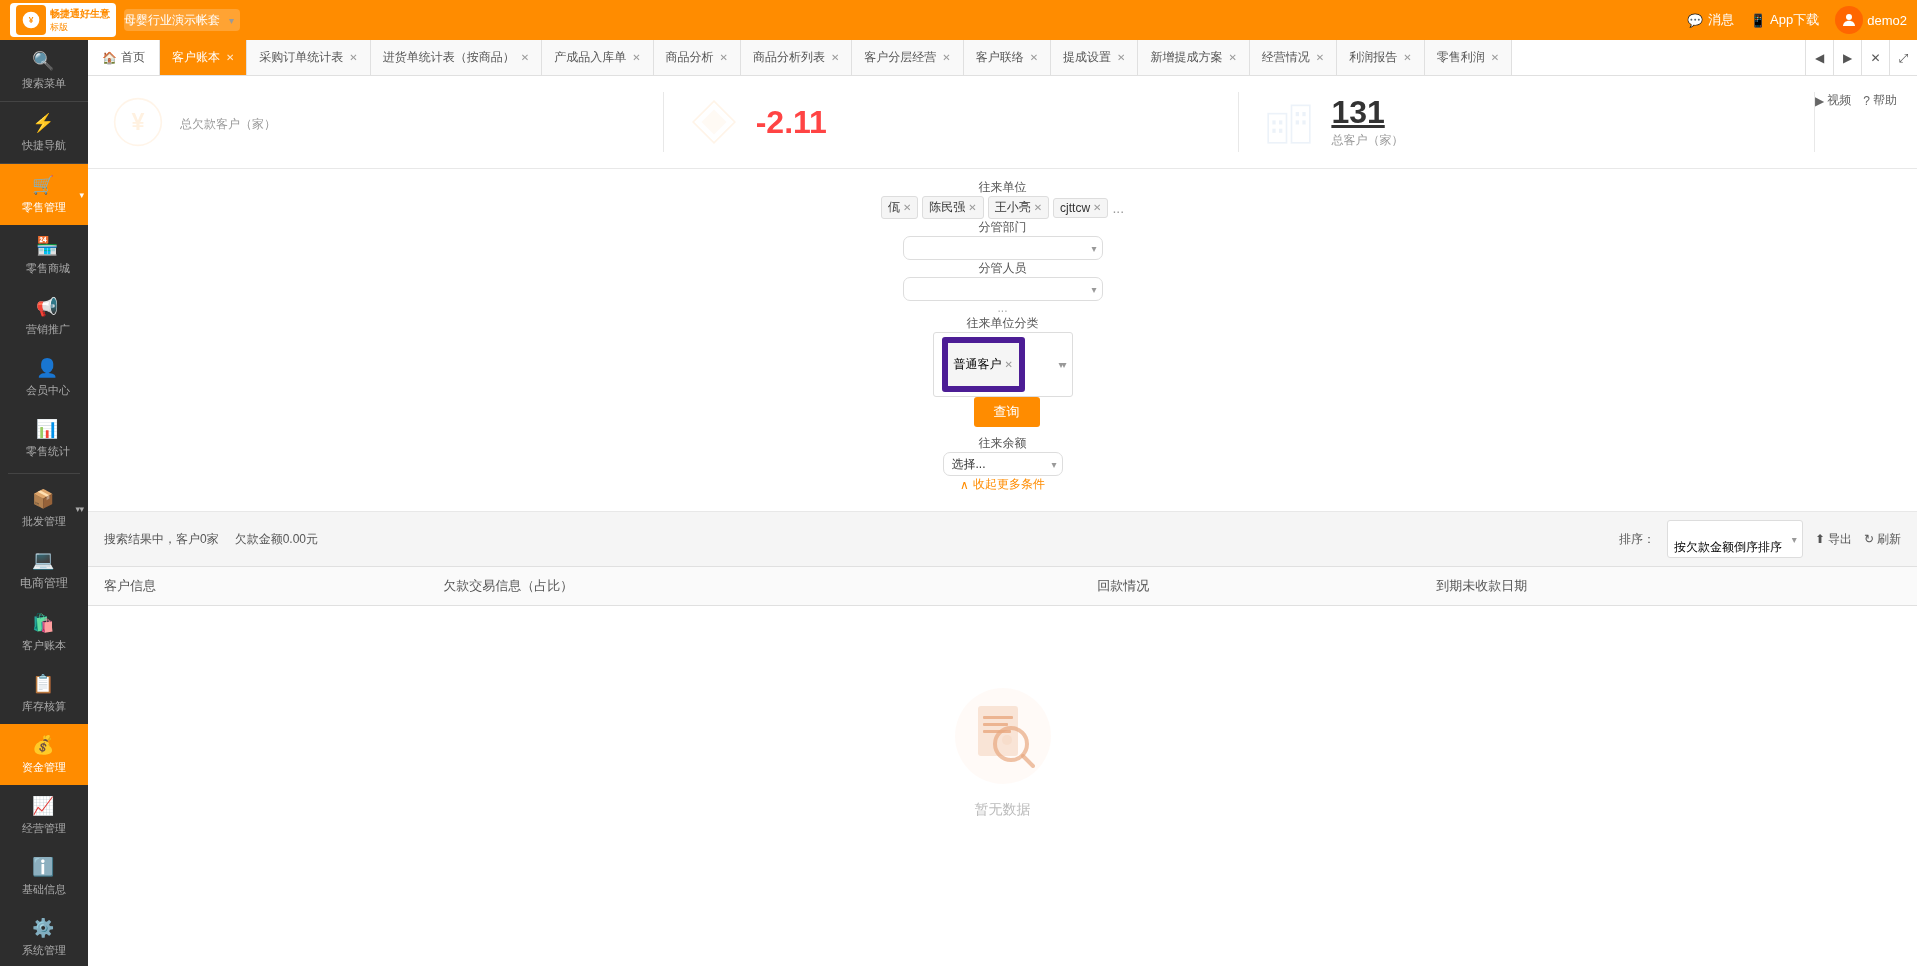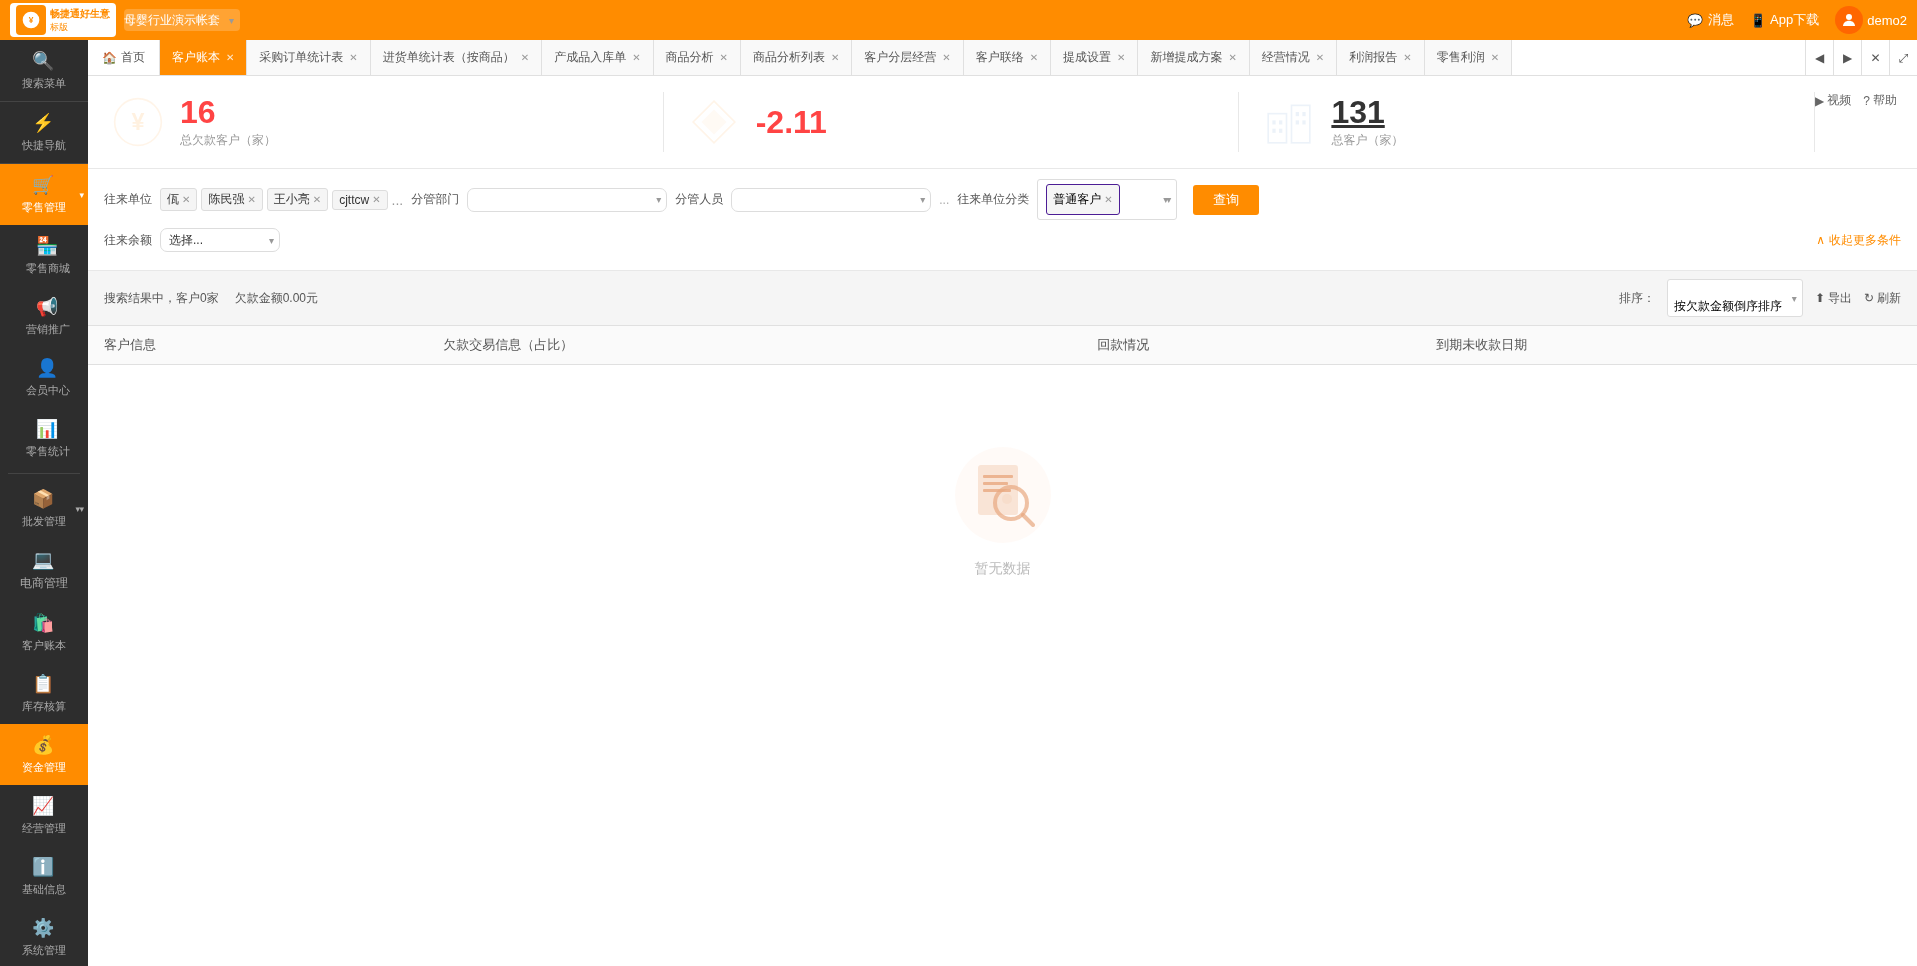--- a/index.html
+++ b/index.html
@@ -40,21 +40,21 @@
     .stat-content { flex: 1; }
     .stat-value { font-size: 32px; font-weight: bold; color: #ff4444; line-height: 1; }
     .stat-value.red { color: #ff4444; }
     .stat-value.dark { color: #333; font-weight: 700; text-decoration: underline; }
     .stat-label { font-size: 12px; color: #999; margin-top: 4px; }
     .stat-actions { margin-left: auto; display: flex; gap: 12px; align-items: flex-start; font-size: 12px; color: #666; }
     .stat-action-link { display: flex; align-items: center; gap: 3px; cursor: pointer; color: #666; }
 
     
     .filter-area { background: #fff; padding: 10px 16px; border-bottom: 1px solid #e8e8e8; flex-shrink: 0; }
-    .filter-row { display: flex; align-items: center; gap: 8px; margin-bottom: 8px; flex-wrap: wrap; }
+    .filter-row { display: flex; align-items: center; gap: 0; margin-bottom: 8px; flex-wrap: wrap; flex-direction: column; }
     .filter-label { font-size: 12px; color: #555; white-space: nowrap; }
     .filter-tags { display: flex; align-items: center; gap: 4px; flex-wrap: wrap; }
     .filter-tag { background: #f5f5f5; border: 1px solid #ddd; border-radius: 3px; padding: 2px 6px; font-size: 12px; color: #333; display: flex; align-items: center; gap: 3px; cursor: pointer; }
     .filter-tag-close { color: #999; font-size: 10px; cursor: pointer; }
     .filter-tag-more { background: none; border: none; color: #999; cursor: pointer; font-size: 14px; }
     .filter-select { border: 1px solid #ddd; border-radius: 7px; padding: 4px 24px 4px 8px; font-size: 12px; color: #333; background: #fff; appearance: none; cursor: pointer; min-width: 140px; position: relative; }
     .filter-select-wrapper { position: relative; display: inline-flex; align-items: center; }
     .filter-select-wrapper::after { content: '▾'; position: absolute; right: 6px; font-size: 10px; color: #999; pointer-events: none; }
     .collapse-btn { display: flex; align-items: center; gap: 4px; cursor: pointer; color: #ff8c00; font-size: 12px; border: none; background: none; }
 
@@ -268,21 +268,20 @@
       <div class="stats-row">
 
         <div class="stat-item">
           <div class="stat-icon">
             <svg viewBox="0 0 60 60" fill="none">
               <circle cx="30" cy="30" r="28" stroke="#ff8c00" stroke-width="2" fill="none" opacity="0.3"></circle>
               <text x="30" y="40" text-anchor="middle" font-size="28" fill="#ff8c00" opacity="0.4" font-weight="bold">¥</text>
             </svg>
           </div>
           <div class="stat-content">
-            <div class="stat-value red">16</div>
             <div class="stat-label">总欠款客户（家）</div>
           </div>
         </div>
 
         <div class="stat-item">
           <div class="stat-icon">
             <svg viewBox="0 0 60 60" fill="none">
               <polygon points="30,5 55,30 30,55 5,30" stroke="#ff8c00" stroke-width="2" fill="none" opacity="0.3"></polygon>
               <polygon points="30,15 45,30 30,45 15,30" fill="#ff8c00" opacity="0.15"></polygon>
             </svg>
@@ -356,21 +355,21 @@
           <span class="filter-label">分管人员</span>
           <div class="filter-select-wrapper">
             <select class="filter-select" style="min-width:200px;">
               <option></option>
             </select>
           </div>
           <span style="color:#aaa;font-size:12px;cursor:pointer;">...</span>
           <span class="filter-label">往来单位分类</span>
           <div class="filter-select-wrapper">
             <div style="border:1px solid #ddd;border-radius:3px;padding:4px 8px;min-width:140px;display:flex;align-items:center;gap:4px;background:#fff;cursor:pointer;">
-              <span style="background:#f5f5f5;border:1px solid #4c1d95;border-radius:3px;padding:6px 6px;font-size:12px;display:flex;align-items:center;gap:3px;">
+              <span style="background:#f5f5f5;border:6px solid #4c1d95;border-radius:3px;padding:13px 6px;font-size:12px;display:flex;align-items:center;gap:3px;">
                 普通客户
                 <span style="color:#999;font-size:10px;cursor:pointer;">✕</span>
               </span>
               <span style="margin-left:auto;color:#999;font-size:10px;">▾</span>
             </div>
           </div>
           <button style="background:#ff8c00;color:#fff;border:none;border-radius:3px;padding:6px 20px;font-size:13px;cursor:pointer;margin-left:8px;">查询</button>
         </div>
         <div class="filter-row">
           <span class="filter-label">往来余额</span>

